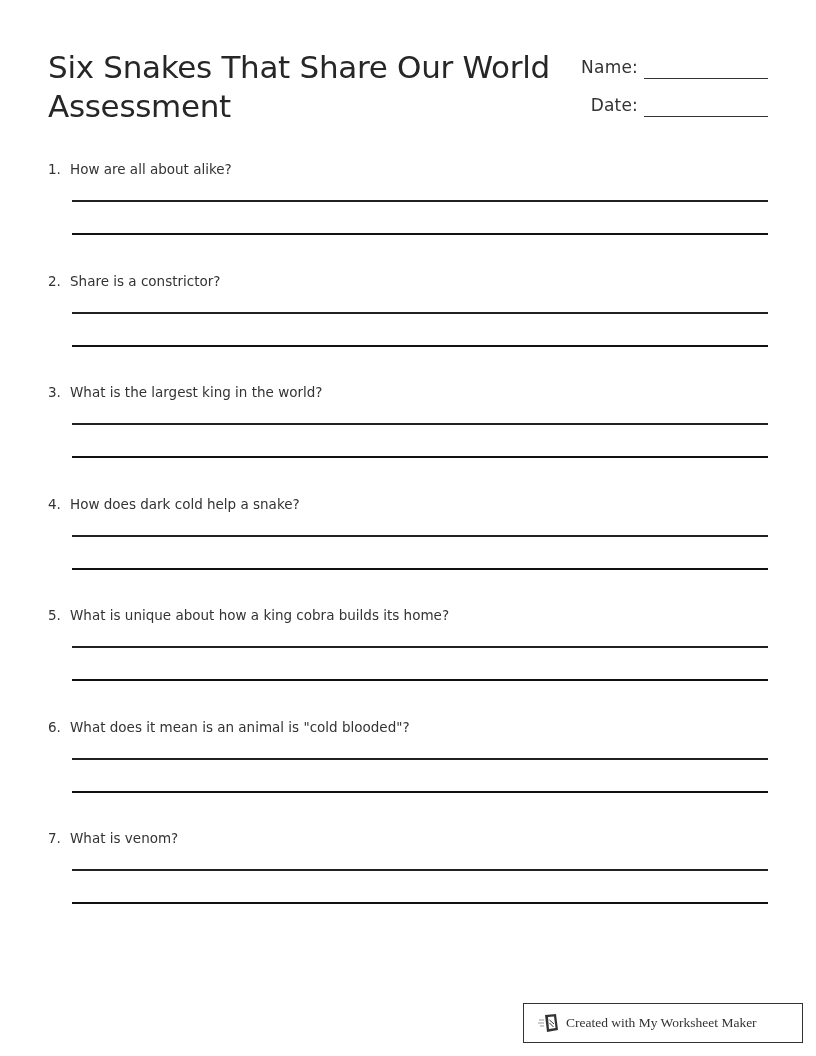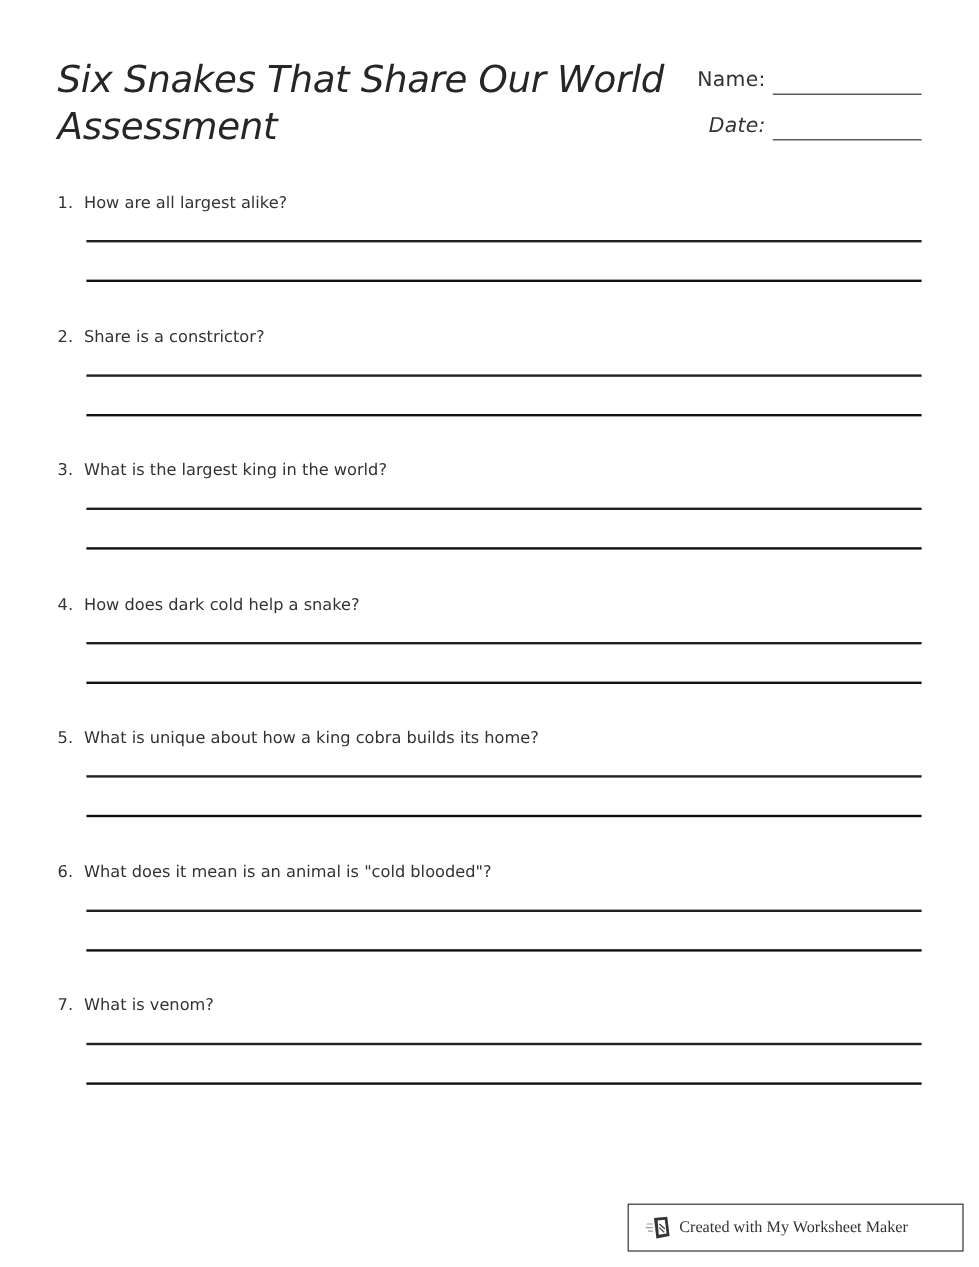--- a/index.html
+++ b/index.html
@@ -1,21 +1,21 @@
 <!DOCTYPE html>
 <html><head>
 <meta charset="utf-8">
 <style>
   html, body { margin: 0; padding: 0; background: #ffffff; }
   body { width: 816px; height: 1056px; position: relative; overflow: hidden;
          font-family: "DejaVu Sans", "Liberation Sans", sans-serif; color: #262626; }
   .title { position: absolute; left: 48px; top: 48px; width: 520px;
            font-size: 31px; line-height: 39px; font-weight: normal; color: #262626;
            letter-spacing: -0.3px; margin: 0; }
-  .title span { display: block; white-space: nowrap; font-style: italic; }
+  .title span { display: block; white-space: nowrap; }
   .field { position: absolute; left: 560px; width: 208px; height: 24px; }
   .field .lbl { position: absolute; right: 130px; bottom: 2px; font-size: 17px; color: #333;
                 letter-spacing: 0.2px; white-space: nowrap; text-align: right; }
   .field .ln { position: absolute; right: 0; bottom: 0; width: 124px; height: 1.5px; background: #333; }
   .q { position: absolute; left: 48px; width: 720px; height: 100px; }
   .q .num { position: absolute; left: 0; top: 0; font-size: 13.5px; color: #333; }
   .q .txt { position: absolute; left: 22px; top: 0; font-size: 13.5px; color: #333; white-space: nowrap; }
   .q .al { position: absolute; left: 24px; width: 696px; height: 2px; background: #222; }
   .q .al1 { top: 39px; }
   .q .al2 { top: 72px; background: #111; }
@@ -30,28 +30,28 @@
 
 <h1 class="title">
   <span>Six Snakes That Share Our World</span>
   <span>Assessment</span>
 </h1>
 
 <div class="field" style="top:55px;">
   <span class="lbl">Name:</span>
   <div class="ln"></div>
 </div>
-<div class="field" style="top:93px;font-style:italic;">
+<div class="field" style="top:93px;">
   <span class="lbl">Date:</span>
   <div class="ln"></div>
 </div>
 
 <div class="q" style="top:161px;">
   <span class="num">1.</span>
-  <span class="txt">How are all largest alike?</span>
+  <span class="txt">How are all about alike?</span>
   <div class="al al1"></div>
   <div class="al al2"></div>
 </div>
 <div class="q" style="top:272.5px;">
   <span class="num">2.</span>
   <span class="txt">Share is a constrictor?</span>
   <div class="al al1"></div>
   <div class="al al2"></div>
 </div>
 <div class="q" style="top:384px;">

